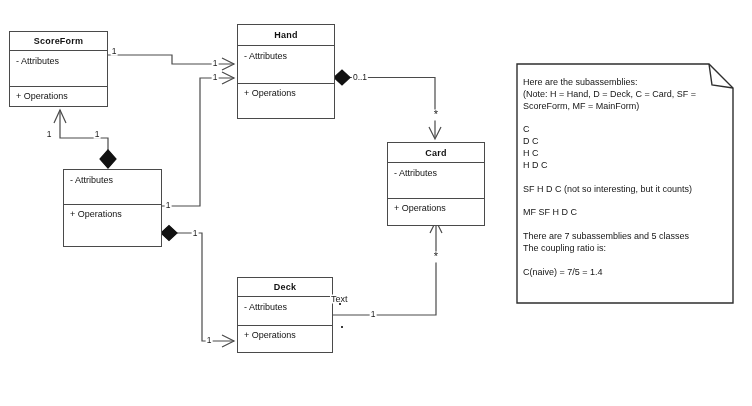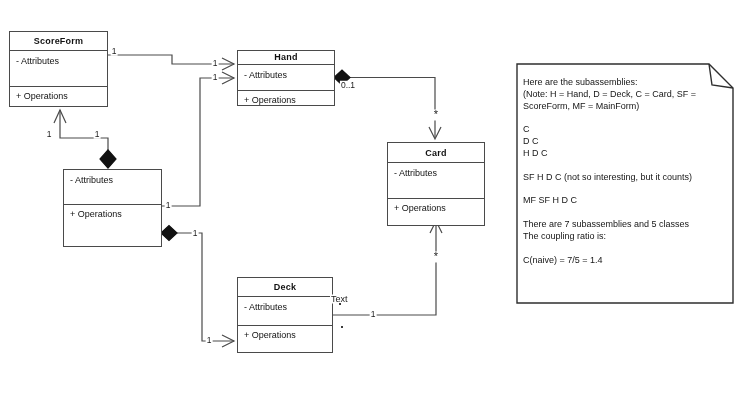--- a/index.html
+++ b/index.html
@@ -15,21 +15,21 @@
   }
   .cls *{box-sizing:border-box;}
   .cls .t{
     font-weight:bold;border-bottom:1px solid #4a4a4a;
     display:flex;align-items:center;justify-content:center;letter-spacing:.2px;
   }
   .cls .a{border-bottom:1px solid #4a4a4a;padding:5px 0 0 6px;}
   .cls .o{flex:1;padding:4px 0 0 6px;}
   #box-scoreform{left:9px;top:31px;width:99px;height:76px;}
   #box-scoreform .t{height:19px;} #box-scoreform .a{height:36px;}
-  #box-hand{left:237px;top:50px;width:98px;height:56px;}
+  #box-hand{left:237px;top:24px;width:98px;height:95px;}
   #box-hand .t{height:21px;} #box-hand .a{height:38px;}
   #box-mainform{left:63px;top:169px;width:99px;height:78px;}
   #box-mainform .t{height:21px;} #box-mainform .a{height:35px;}
   #box-card{left:387px;top:142px;width:98px;height:84px;}
   #box-card .t{height:20px;} #box-card .a{height:36px;}
   #box-deck{left:237px;top:277px;width:96px;height:76px;}
   #box-deck .t{height:19px;} #box-deck .a{height:29px;}
   
   .lbl{
     position:absolute;z-index:3;background:#fff;color:#1a1a1a;
@@ -116,37 +116,38 @@
     <div class="a">- Attributes</div>
     <div class="o">+ Operations</div>
   </div>
 
   <span class="lbl" style="left:114px;top:51px;">1</span>
   <span class="lbl" style="left:215px;top:63px;">1</span>
   <span class="lbl" style="left:49px;top:134px;">1</span>
   <span class="lbl" style="left:97px;top:134px;">1</span>
   <span class="lbl" style="left:168px;top:205px;">1</span>
   <span class="lbl" style="left:215px;top:77px;">1</span>
-  <span class="lbl" style="left:348px;top:77px;margin-top:8px;">0..1</span>
+  <span class="lbl" style="left:360px;top:77px;">0..1</span>
   <span class="lbl star" style="left:436px;top:113px;">*</span>
   <span class="lbl textlbl" style="left:330px;top:299px;">Text</span>
   <span class="handle" style="left:339px;top:303px;"></span>
   <span class="handle" style="left:341px;top:326px;"></span>
   <span class="lbl" style="left:373px;top:314px;">1</span>
   <span class="lbl star" style="left:436px;top:255px;">*</span>
   <span class="lbl" style="left:195px;top:233px;">1</span>
   <span class="lbl" style="left:209px;top:340px;">1</span>
 
   <div id="note-text">
     <div class="nl">Here are the subassemblies:</div>
     <div class="nl">(Note: H = Hand, D = Deck, C = Card, SF =</div>
     <div class="nl">ScoreForm, MF = MainForm)</div>
     <div class="nl"></div>
     <div class="nl">C</div>
     <div class="nl">D C</div>
+    <div class="nl">H C</div>
     <div class="nl">H D C</div>
     <div class="nl"></div>
     <div class="nl">SF H D C (not so interesting, but it counts)</div>
     <div class="nl"></div>
     <div class="nl">MF SF H D C</div>
     <div class="nl"></div>
     <div class="nl">There are 7 subassemblies and 5 classes</div>
     <div class="nl">The coupling ratio is:</div>
     <div class="nl"></div>
     <div class="nl">C(naive) = 7/5 = 1.4</div>

